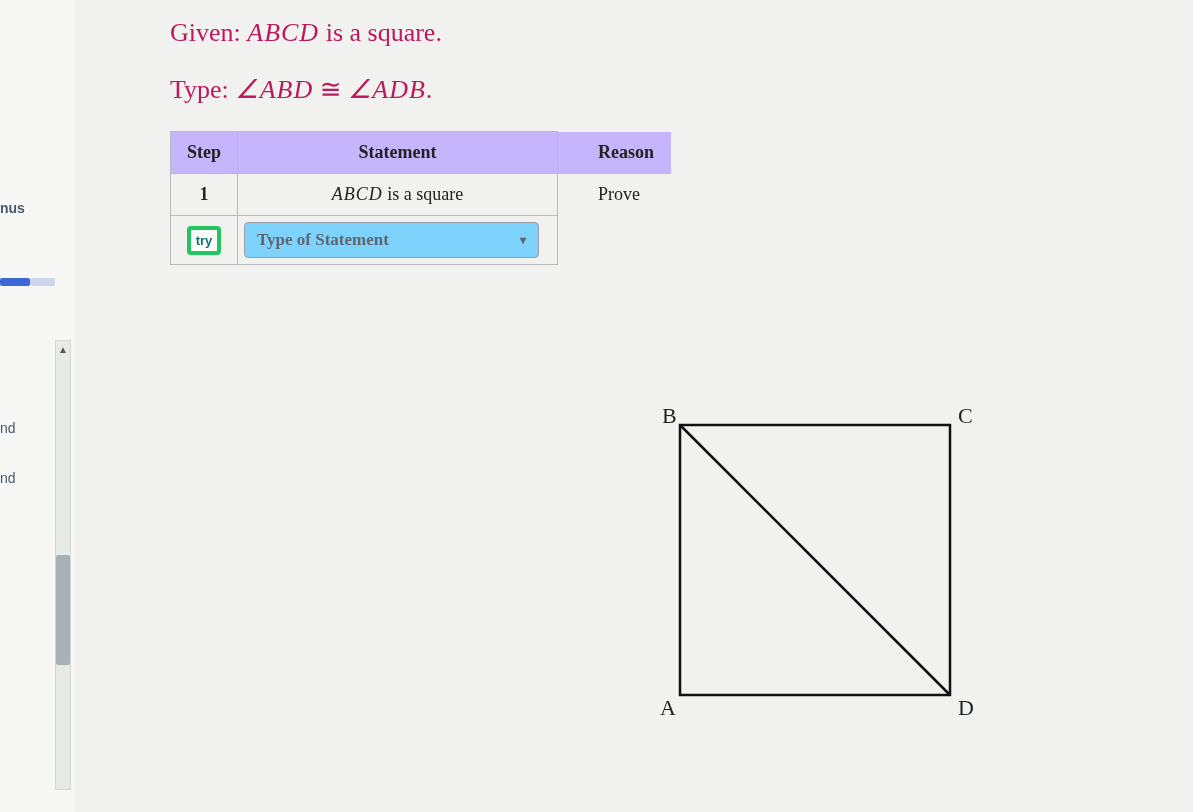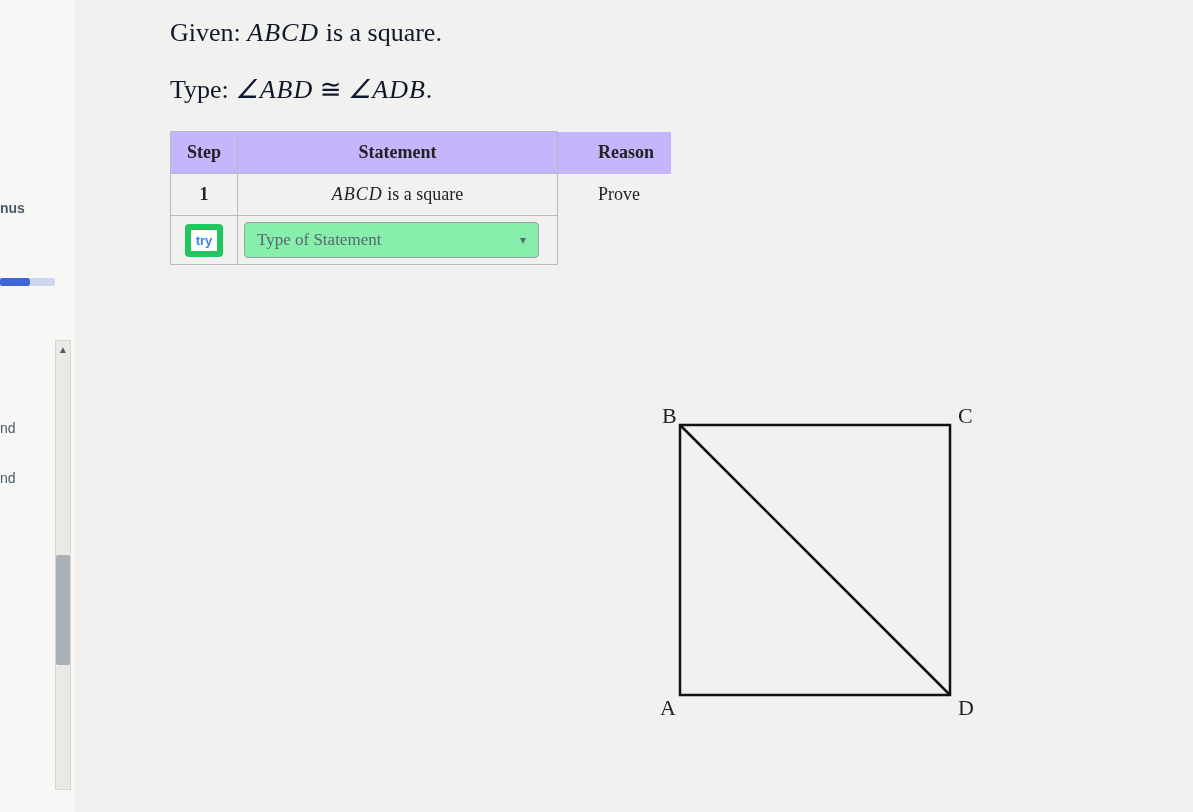--- a/index.html
+++ b/index.html
@@ -85,21 +85,21 @@
   
   .content {
     position: absolute;
     left: 170px;
     top: 18px;
     width: 1000px;
   }
 
   .given-line, .prove-line {
     font-size: 26px;
-    color: #0f172a;
+    color: #be185d;
     margin-bottom: 26px;
   }
   .math-it { font-style: italic; font-family: 'Times New Roman', serif; letter-spacing: 1px; }
   .angle { font-family: 'Times New Roman', serif; font-style: italic; }
   .cong { font-family: 'Times New Roman', serif; }
 
   
   .proof-table {
     margin-top: 16px;
     border-collapse: collapse;
@@ -127,43 +127,44 @@
   .reason-head {
     border: none !important;
     padding-left: 40px !important;
     text-align: left;
     font-weight: bold;
   }
 
   .try-btn {
     display: inline-block;
     padding: 3px 5px;
-    border: 6px solid #22c55e;
+    border: 4px solid #22c55e;
     border-radius: 4px;
     font-family: Arial, sans-serif;
     font-size: 13px;
     background: #fefefe;
-    color: #3b82f6;
+    color: #0f766e;
     cursor: pointer;
   }
 
   .type-select {
     width: 295px;
     height: 36px;
     border: 1px solid #9aa0a6;
     border-radius: 4px;
-    background: #86efac;
+    background: #7dd3fc;
     display: flex;
     align-items: center;
     justify-content: space-between;
     padding: 0 12px;
     font-family: Georgia, serif;
     font-size: 17px;
     color: #5e6670;
     cursor: pointer;
+    font-weight: bold;
   }
   .type-select .caret {
     font-size: 12px;
     color: #5e6670;
   }
 
   
   .diagram {
     position: absolute;
     left: 660px;

